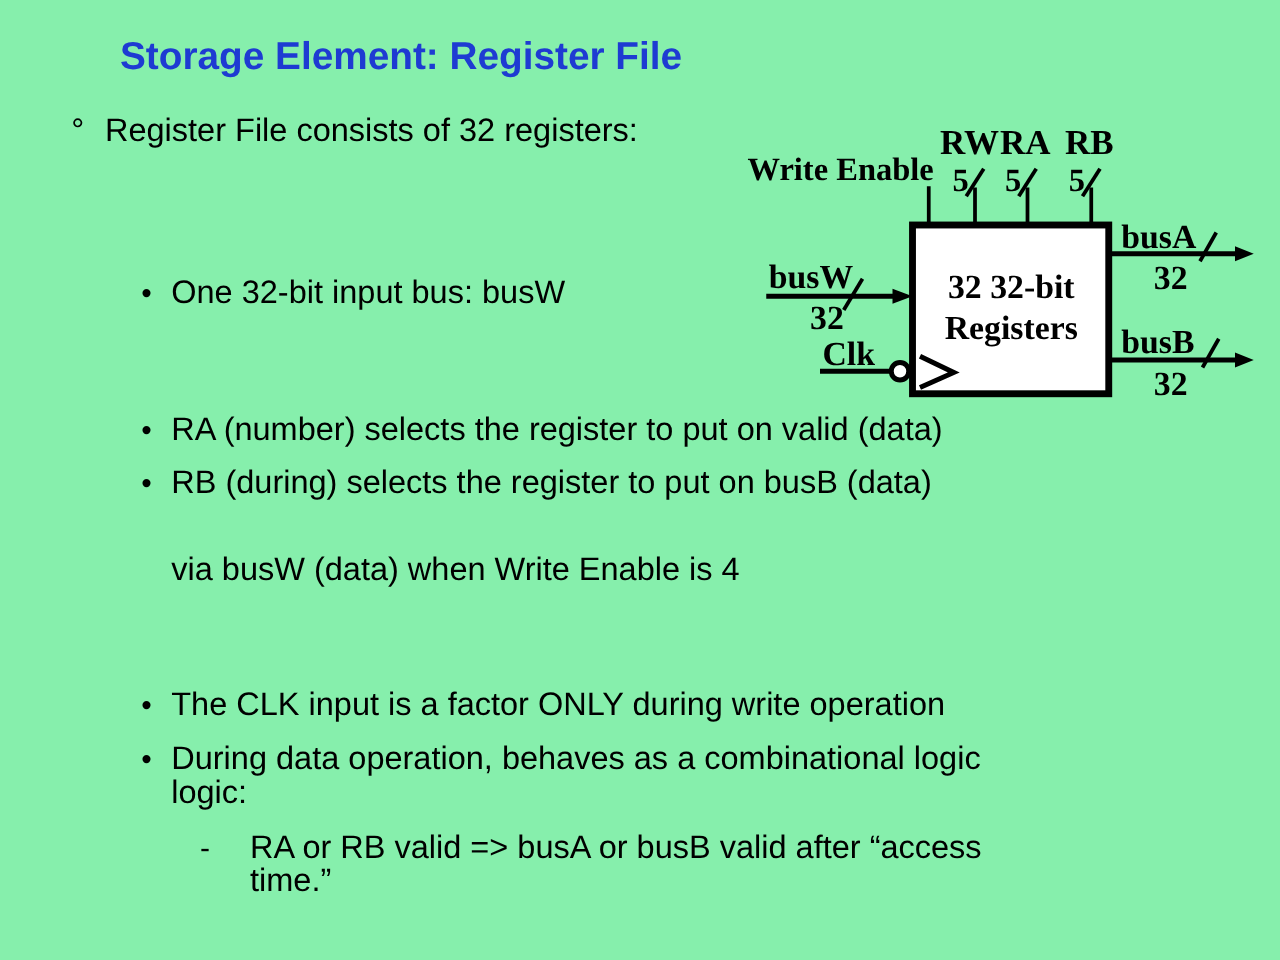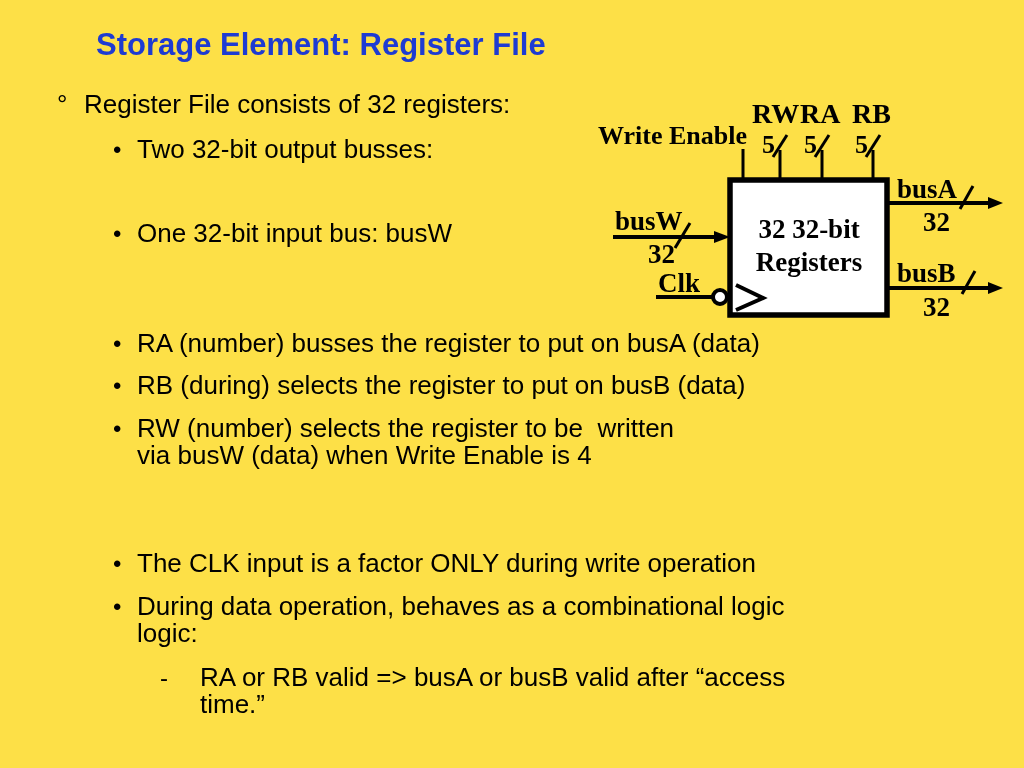--- a/index.html
+++ b/index.html
@@ -1,19 +1,19 @@
 <!DOCTYPE html>
 <html><head>
 <meta charset="utf-8">
 <style>
   html,body{margin:0;padding:0;background:#ffffff;}
   #slide{
     position:relative;
     width:1024px;height:768px;
-    background:#fde047;
+    background:#86efac;
     overflow:hidden;
     font-family:"Liberation Sans", sans-serif;
   }
   #title{
     position:absolute;
     left:96px;top:27px;
     margin:0;
     font-size:31px;
     font-weight:bold;
     color:#1e3bd2;
@@ -42,25 +42,23 @@
   .ahead{fill:#000;stroke:none;}
 </style>
 </head>
 <body>
 
 <div id="slide">
 
   <h1 id="title">Storage Element: Register File</h1>
 
   <div class="line" style="left:57px;top:91px"><span class="marker m-deg">°</span><span>Register File consists of 32 registers:</span></div>
-  <div class="line" style="left:113px;top:136px"><span class="marker m-dot">•</span><span>Two 32-bit output busses:</span></div>
   <div class="line" style="left:113px;top:220px"><span class="marker m-dot">•</span><span>One 32-bit input bus: busW</span></div>
-  <div class="line" style="left:113px;top:330px"><span class="marker m-dot">•</span><span>RA (number) busses the register to put on busA (data)</span></div>
+  <div class="line" style="left:113px;top:330px"><span class="marker m-dot">•</span><span>RA (number) selects the register to put on valid (data)</span></div>
   <div class="line" style="left:113px;top:372px"><span class="marker m-dot">•</span><span>RB (during) selects the register to put on busB (data)</span></div>
-  <div class="line" style="left:113px;top:415px"><span class="marker m-dot">•</span><span>RW (number) selects the register to be  written</span></div>
   <div class="line" style="left:137px;top:442px"><span>via busW (data) when Write Enable is 4</span></div>
   <div class="line" style="left:113px;top:550px"><span class="marker m-dot">•</span><span>The CLK input is a factor ONLY during write operation</span></div>
   <div class="line" style="left:113px;top:593px"><span class="marker m-dot">•</span><span>During data operation, behaves as a combinational logic</span></div>
   <div class="line" style="left:137px;top:620px"><span>logic:</span></div>
   <div class="line" style="left:160px;top:664px"><span class="marker m-dash">-</span><span>RA or RB valid =&gt; busA or busB valid after “access</span></div>
   <div class="line" style="left:200px;top:691px"><span>time.”</span></div>
 
   <svg id="diagram" width="434" height="250" viewBox="0 0 434 250">
 
     <text class="dtext" x="162" y="38" font-size="28">RW</text>

